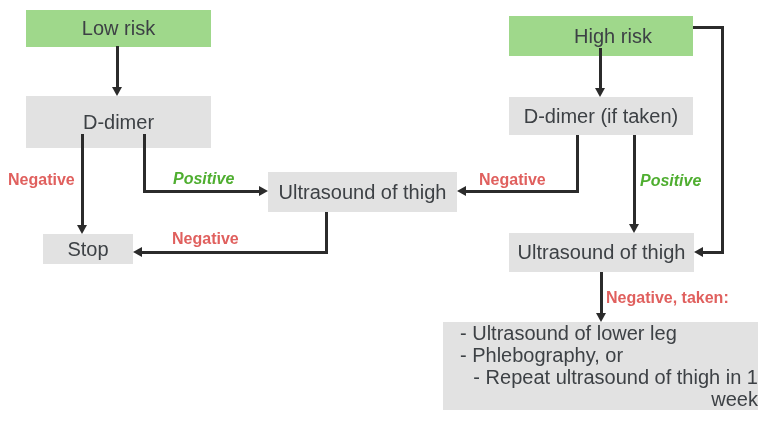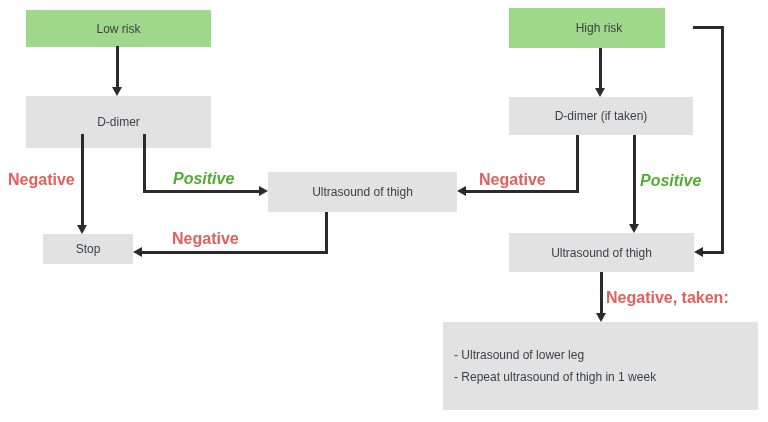--- a/index.html
+++ b/index.html
@@ -19,32 +19,32 @@
     width: 768px;
     height: 422px;
     background: var(--background);
     overflow: hidden;
   }
   .box {
     position: absolute;
     display: flex;
     align-items: center;
     justify-content: center;
-    font-size: 12px;
+    font-size: 20px;
     color: var(--box-text);
     background: var(--gray-box);
     text-align: center;
   }
   .box.green { background: var(--green-box); }
   .box.list {
     flex-direction: column;
     align-items: flex-start;
     justify-content: center;
-    text-align: center;
-    padding-left: 11px;
+    text-align: right;
+    padding-left: 17px;
     line-height: 22px;
   }
   .edge-label {
     position: absolute;
     font-size: 16px;
     font-weight: bold;
     line-height: 17px;
     white-space: nowrap;
   }
   .edge-label.neg { color: var(--negative); }
@@ -65,21 +65,21 @@
     border-top: 5px solid transparent;
     border-bottom: 5px solid transparent;
     border-left: 9px solid var(--line);
   }
 
   
   .pos-low-risk        { left: 26px;  top: 10px;  width: 185px; height: 37px; }
   .pos-d-dimer         { left: 26px;  top: 96px;  width: 185px; height: 52px; }
   .pos-stop            { left: 43px;  top: 234px; width: 90px;  height: 30px; }
   .pos-us-mid          { left: 268px; top: 172px; width: 189px; height: 40px; }
-  .pos-high-risk       { left: 509px; top: 8px;   width: 156px; height: 40px; padding-left: 24px; }
+  .pos-high-risk       { left: 509px; top: 16px;   width: 184px; height: 40px; padding-left: 24px; }
   .pos-d-dimer-taken   { left: 509px; top: 97px;  width: 184px; height: 38px; }
   .pos-us-right        { left: 509px; top: 233px; width: 185px; height: 39px; }
   .pos-followup        { left: 443px; top: 322px; width: 315px; height: 88px; }
 
   
   .pos-lbl-neg-left    { left: 8px;   top: 171px; }
   .pos-lbl-pos-left    { left: 173px; top: 170px; }
   .pos-lbl-neg-mid     { left: 172px; top: 230px; }
   .pos-lbl-neg-right   { left: 479px; top: 171px; }
   .pos-lbl-pos-right   { left: 640px; top: 172px; }
@@ -131,20 +131,21 @@
     <span>High risk</span>
   </div>
   <div class="box pos-d-dimer-taken">
     <span>D-dimer (if taken)</span>
   </div>
   <div class="box pos-us-right">
     <span>Ultrasound of thigh</span>
   </div>
   <div class="box list pos-followup">
     <span>- Ultrasound of lower leg</span>
+    <span>- Phlebography, or</span>
     <span>- Repeat ultrasound of thigh in 1 week</span>
   </div>
 
   <div class="edge-label neg pos-lbl-neg-left">Negative</div>
   <div class="edge-label pos pos-lbl-pos-left">Positive</div>
   <div class="edge-label neg pos-lbl-neg-mid">Negative</div>
   <div class="edge-label neg pos-lbl-neg-right">Negative</div>
   <div class="edge-label pos pos-lbl-pos-right">Positive</div>
   <div class="edge-label neg pos-lbl-neg-either">Negative, taken:</div>
 

